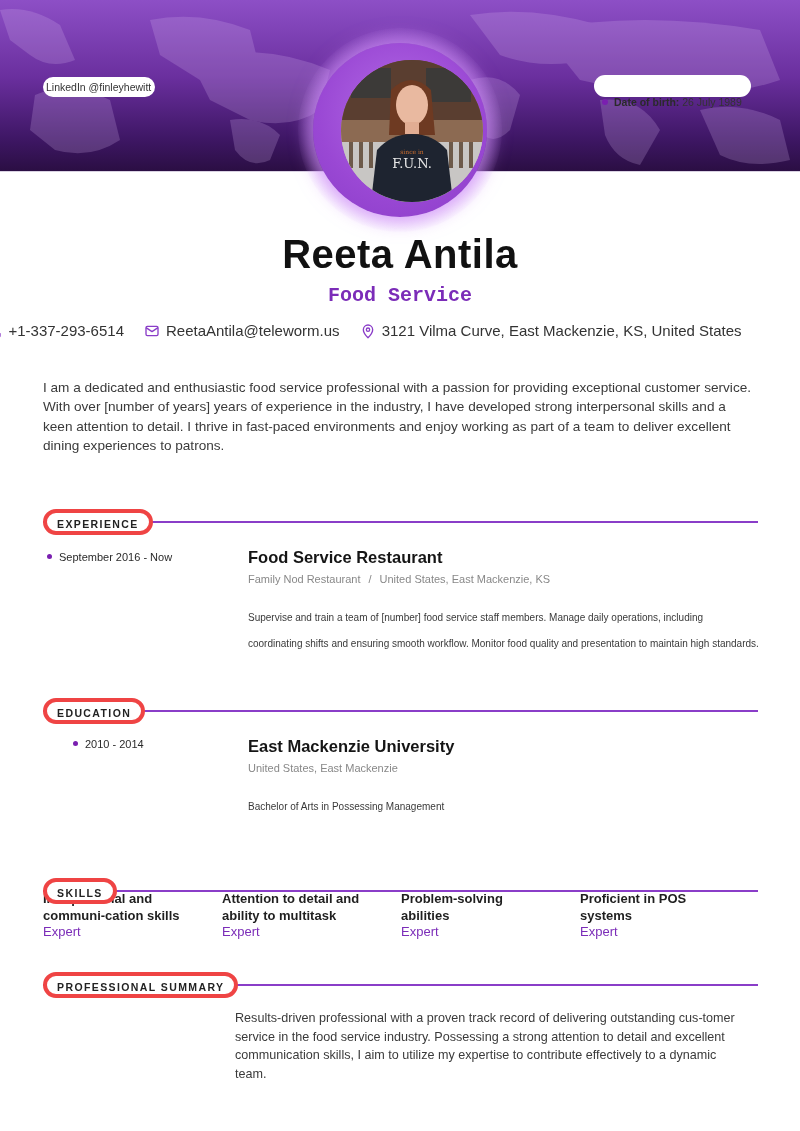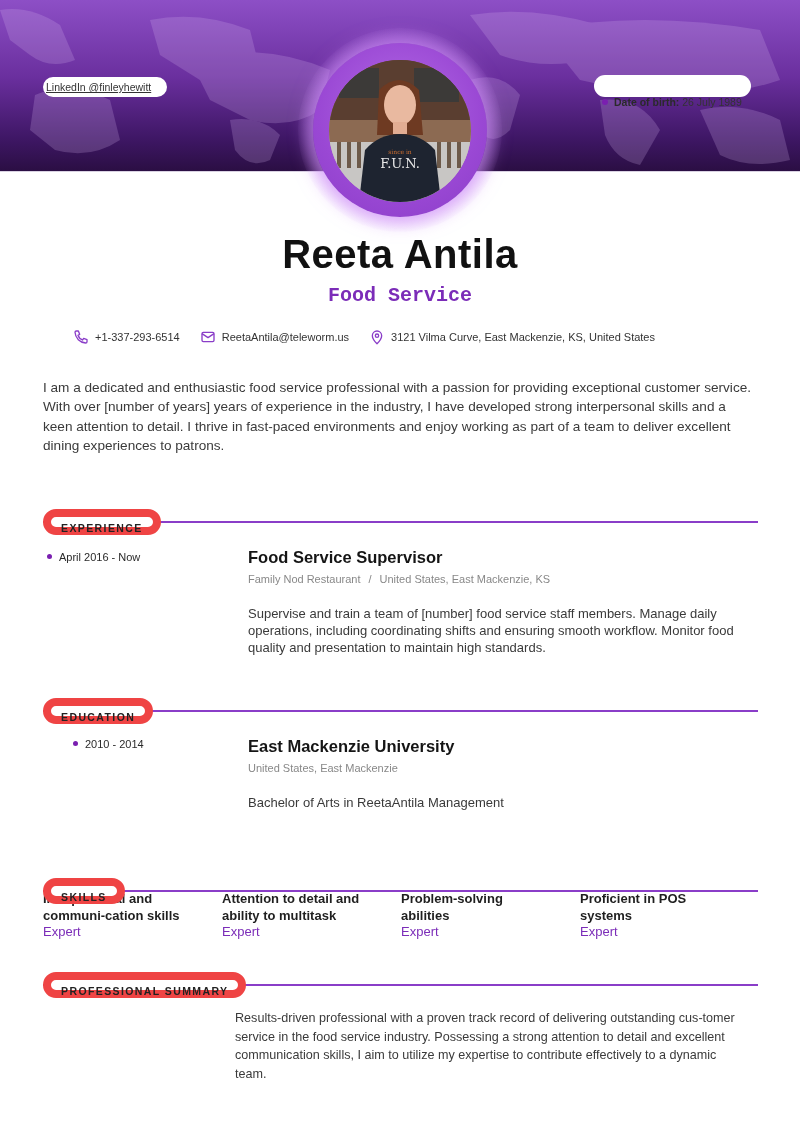--- a/index.html
+++ b/index.html
@@ -12,80 +12,80 @@
     overflow: hidden;
   }
   .header .map { position: absolute; inset: 0; opacity: 0.22; }
   .header-line { position: absolute; left: 0; top: 171px; width: 800px; height: 1px; background: #d9d2e2; }
 
   .pill {
     position: absolute; height: 20px; border-radius: 10px; background: #ffffff;
     font-size: 10.5px; line-height: 20px; color: #333; padding: 0 8px; white-space: nowrap;
     font-family: "Liberation Sans", sans-serif;
   }
-  .pill-linkedin { left: 43px; top: 77px; padding: 0 16px 0 3px; text-decoration: underline; }
+  .pill-linkedin { left: 43px; top: 77px; padding: 0 4px 0 3px; }
   .pill-dob { left: 594px; top: 75px; height: 22px; line-height: 22px; border-radius: 11px; padding: 16px 9px 0 8px; }
   .pill-dob .dot { display: inline-block; width: 6px; height: 6px; border-radius: 50%; background: #7a1fb0; margin-right: 6px; vertical-align: 1px; }
   .pill-dob b { font-weight: 700; color: #2a2a2a; }
 
   .photo-glow {
     position: absolute; left: 298px; top: 28px; width: 204px; height: 204px; border-radius: 50%;
     background: radial-gradient(circle, rgba(214,160,250,0.55) 55%, rgba(230,190,255,0.0) 72%);
   }
   .photo-ring {
     position: absolute; left: 313px; top: 43px; width: 174px; height: 174px; border-radius: 50%;
     background: radial-gradient(circle at 50% 40%, #b36ae6 0%, #9a48d4 60%, #8a3dc8 100%);
     box-shadow: 0 0 18px 6px rgba(200,130,245,0.55);
   }
   .photo {
-    position: absolute; left: 329px; top: 60px; width: 142px; height: 142px; border-radius: 50%;
+    position: absolute; left: 341px; top: 60px; width: 142px; height: 142px; border-radius: 50%;
     overflow: hidden;
     background: linear-gradient(180deg, #6b4a3a 0%, #8a6a55 35%, #b9b2a8 55%, #cfc9c2 100%);
   }
   .photo svg { width: 100%; height: 100%; display: block; }
 
   .name {
     position: absolute; left: 0; top: 232px; width: 800px; text-align: center;
     font-family: "Liberation Sans", sans-serif; font-weight: 700; font-size: 40px; letter-spacing: 0.5px; color: #111;
   }
   .title {
     position: absolute; left: 0; top: 284px; width: 800px; text-align: center;
     font-family: Liberation Mono, monospace; font-weight: 700; font-size: 20px; color: #7b2cb8;
   }
 
   .contacts {
-    position: absolute; left: 0; top: 329px; width: 728px; display: flex; justify-content: center; gap: 20px;
-    font-family: "Liberation Sans", sans-serif; font-size: 11px; color: #333; white-space: nowrap;
+    position: absolute; left: 0; top: 322px; width: 728px; display: flex; justify-content: center; gap: 20px;
+    font-family: "Liberation Sans", sans-serif; font-size: 15px; color: #333; white-space: nowrap;
   }
   .contact { display: flex; align-items: center; gap: 6px; }
   .contact svg { width: 16px; height: 16px; }
 
   .intro {
     position: absolute; left: 43px; top: 378px; width: 716px;
     font-family: "Liberation Sans", sans-serif; font-size: 13.6px; line-height: 19.3px; color: #3a3a3a;
   }
 
   .section-head { position: absolute; left: 43px; width: 715px; height: 26px; }
   .section-head .badge {
-    position: absolute; left: 0; top: 0; height: 26px; border: 8px solid #ef4444; border-radius: 13px;
+    position: absolute; left: 0; top: 0; height: 26px; border: 4px solid #ef4444; border-radius: 13px;
     background: #fff; padding: 0 10px; line-height: 22px;
     font-family: "Liberation Sans", sans-serif; font-weight: 700; font-size: 10.5px; letter-spacing: 1.4px; color: #222;
     z-index: 2;
   }
   .section-head .rule { position: absolute; left: 0; right: 0; top: 12px; height: 2px; background: #8a3dc8; }
 
   .entry-date {
     position: absolute; left: 47px; font-family: "Liberation Sans", sans-serif; font-size: 11px; color: #2a2a2a;
   }
   .entry-date .dot { display: inline-block; width: 5px; height: 5px; border-radius: 50%; background: #7a1fb0; margin-right: 7px; vertical-align: 2px; }
   .entry { position: absolute; left: 248px; width: 512px; font-family: "Liberation Sans", sans-serif; }
   .entry h3 { font-size: 16.5px; font-weight: 700; color: #151515; margin-bottom: 6px; }
   .entry .meta { font-size: 11px; color: #888; margin-bottom: 6px; }
   .entry .meta .sep { margin: 0 8px; }
-  .entry .desc { font-size: 13px; line-height: 17px; color: #3a3a3a; margin-top: 20px; }
+  .entry .desc { font-size: 10px; line-height: 26px; color: #3a3a3a; margin-top: 20px; }
 
   .skills { position: absolute; left: 43px; top: 891px; width: 716px; display: flex; font-family: "Liberation Sans", sans-serif; }
   .skill { width: 187px; font-size: 13px; line-height: 16.5px; }
   .skill .sname { color: #1f1f1f; font-weight: 700; padding-right: 28px; }
   .skill .slevel { color: #7b2cb8; }
 
   .summary {
     position: absolute; left: 235px; top: 1009px; width: 512px;
     font-family: "Liberation Sans", sans-serif; font-size: 12.6px; line-height: 18.5px; color: #3a3a3a;
   }
@@ -171,41 +171,41 @@
   </div>
 </div>
 
 <p class="intro">I am a dedicated and enthusiastic food service professional with a passion for providing exceptional customer service. With over [number of years] years of experience in the industry, I have developed strong interpersonal skills and a keen attention to detail. I thrive in fast-paced environments and enjoy working as part of a team to deliver excellent dining experiences to patrons.</p>
 
 <div class="section-head" style="top:509px;">
   <div class="rule"></div>
   <div class="badge">EXPERIENCE</div>
 </div>
 <div class="entry-date" style="top:551px;">
-  <span class="dot"></span><span>April 2016 - Now</span>
+  <span class="dot"></span><span>September 2016 - Now</span>
 </div>
 <div class="entry" style="top:548px;">
-  <h3>Food Service Supervisor</h3>
+  <h3>Food Service Restaurant</h3>
   <div class="meta">
     <span>Family Nod Restaurant</span><span class="sep">/</span><span>United States, East Mackenzie, KS</span>
   </div>
   <p class="desc">Supervise and train a team of [number] food service staff members. Manage daily operations, including coordinating shifts and ensuring smooth workflow. Monitor food quality and presentation to maintain high standards.</p>
 </div>
 
 <div class="section-head" style="top:698px;">
   <div class="rule"></div>
   <div class="badge">EDUCATION</div>
 </div>
 <div class="entry-date" style="top:738px;padding-left:26px;">
   <span class="dot"></span><span>2010 -  2014</span>
 </div>
 <div class="entry" style="top:737px;">
   <h3>East Mackenzie University</h3>
   <div class="meta">United States, East Mackenzie</div>
-  <p class="desc">Bachelor of Arts in ReetaAntila Management</p>
+  <p class="desc">Bachelor of Arts in Possessing Management</p>
 </div>
 
 <div class="section-head" style="top:854px;margin-top:24px;">
   <div class="rule"></div>
   <div class="badge">SKILLS</div>
 </div>
 <div class="skills">
   <div class="skill">
     <div class="sname">Interpersonal and communi-cation skills</div>
     <div class="slevel">Expert</div>

